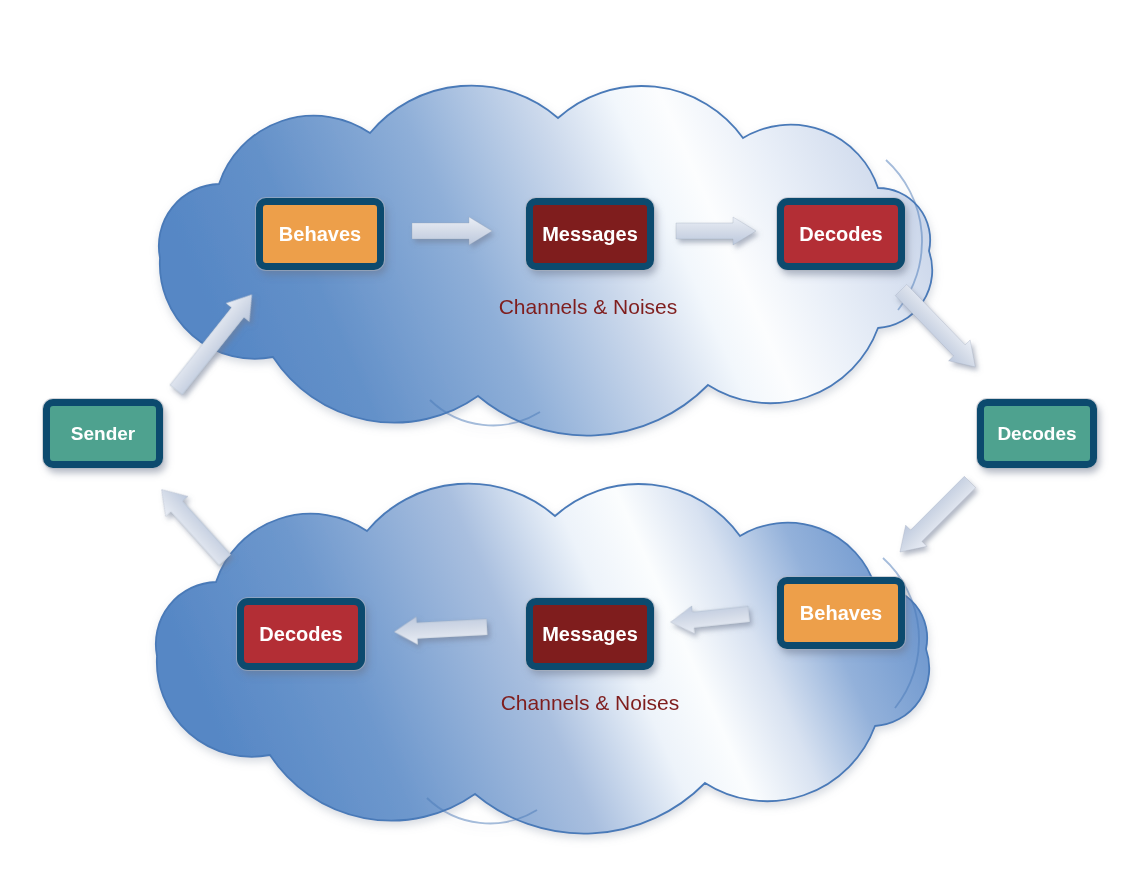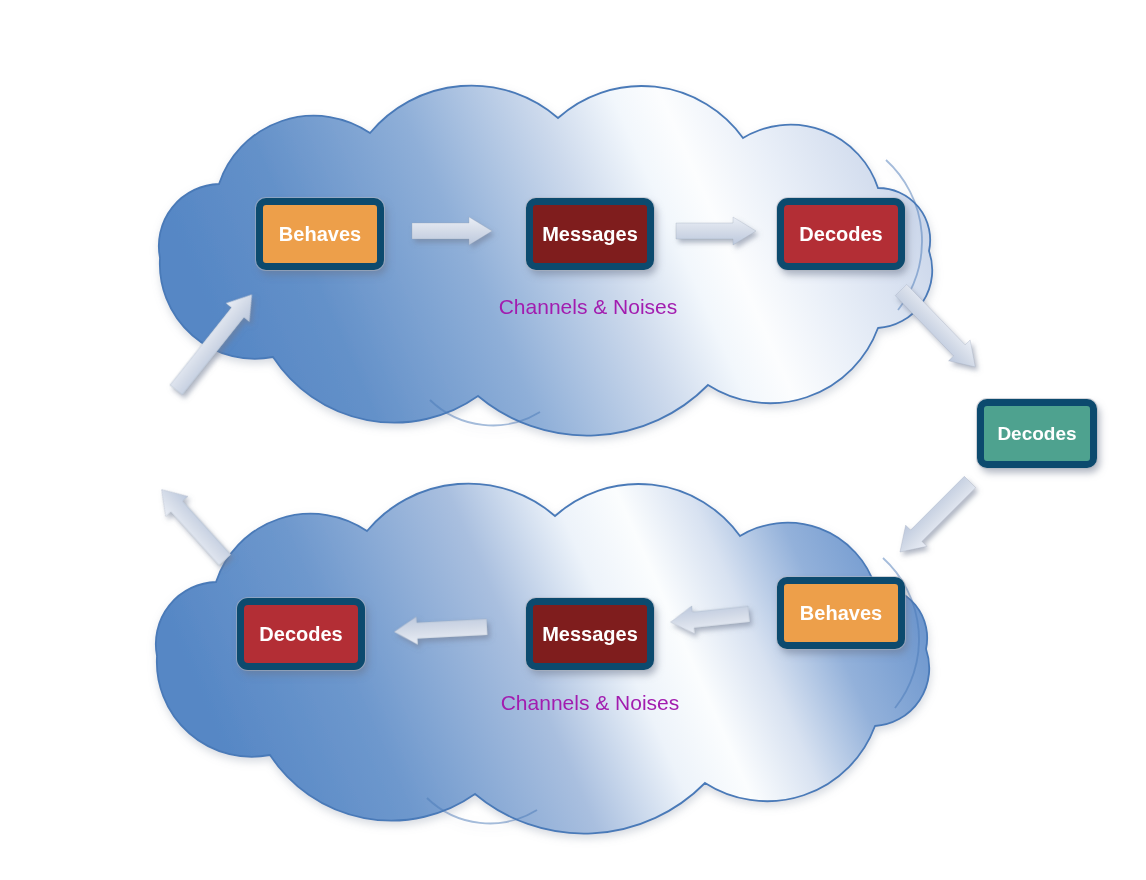--- a/index.html
+++ b/index.html
@@ -24,21 +24,21 @@
   .endpoint{
     width:106px;height:55px;font-size:19px;
   }
   .orange{background:#ED9F4A;}
   .navy{background:#7f1d1d;}
   .red{background:#B32E35;border-radius:11px;}
   .teal{background:#4EA28F;}
   .caption{
     position:absolute;
     transform:translateX(-50%);
-    color:#a21caf;
+    color:#7f1d1d;
     font-size:21px;
     white-space:nowrap;
   }
 </style>
 </head>
 <body>
 
 <div id="canvas">
 
   <svg id="bg" width="1146" height="880" viewBox="0 0 1146 880">
@@ -110,20 +110,21 @@
       <polygon points="0,-8 56,-8 56,-14 79,0 56,14 56,8 0,8" transform="translate(749,614) rotate(174)"></polygon>
       <polygon points="0,-8 70,-8 70,-14 93,0 70,14 70,8 0,8" transform="translate(487,627) rotate(177)"></polygon>
     </g>
   </svg>
 
   <div class="node orange" style="left:256px;top:198px">Behaves</div>
   <div class="node navy" style="left:526px;top:198px">Messages</div>
   <div class="node red" style="left:777px;top:198px">Decodes</div>
   <div class="caption" style="left:588px;top:295px">Channels &amp; Noises</div>
 
+  <div class="node endpoint teal" style="left:43px;top:399px">Sender</div>
   <div class="node endpoint teal" style="left:977px;top:399px">Decodes</div>
 
   <div class="node red" style="left:237px;top:598px">Decodes</div>
   <div class="node navy" style="left:526px;top:598px">Messages</div>
   <div class="node orange" style="left:777px;top:577px">Behaves</div>
   <div class="caption" style="left:590px;top:691px">Channels &amp; Noises</div>
 
 </div>
 
 </body></html>

